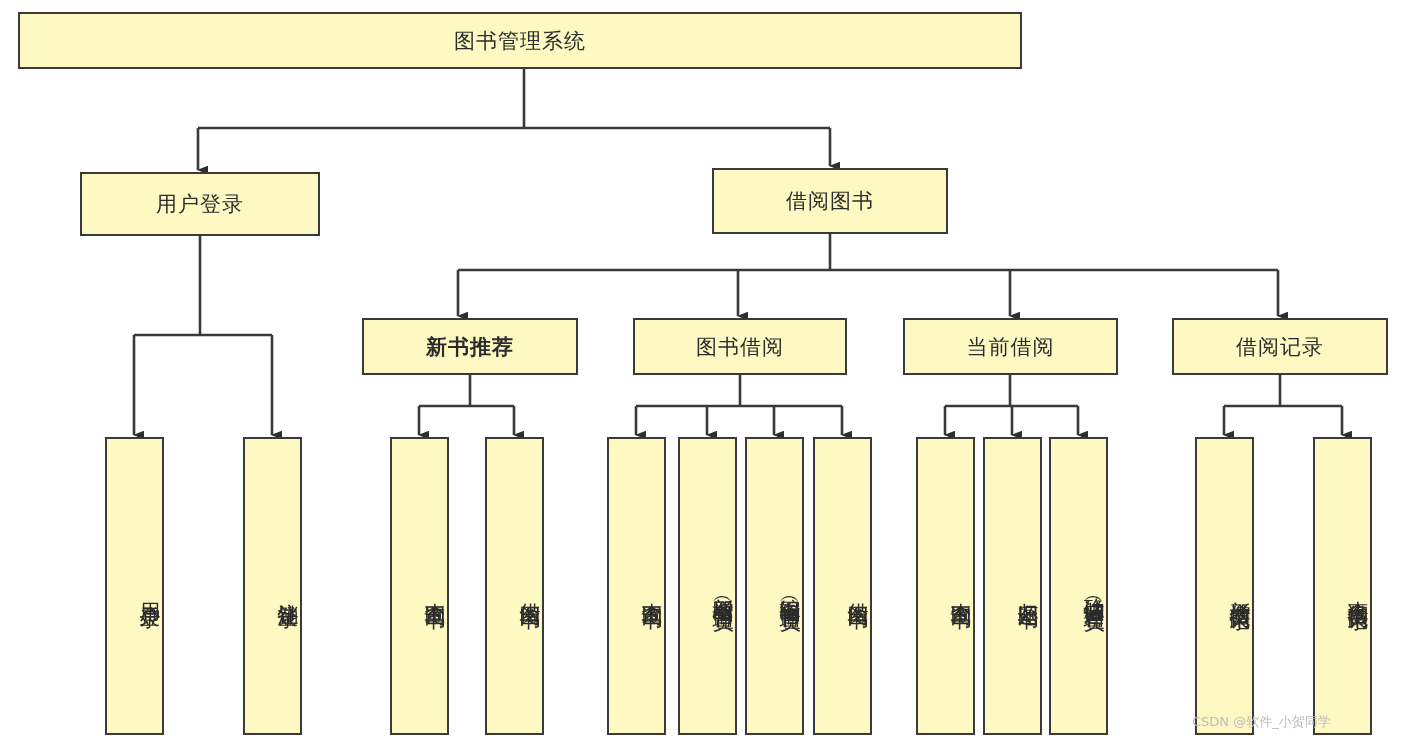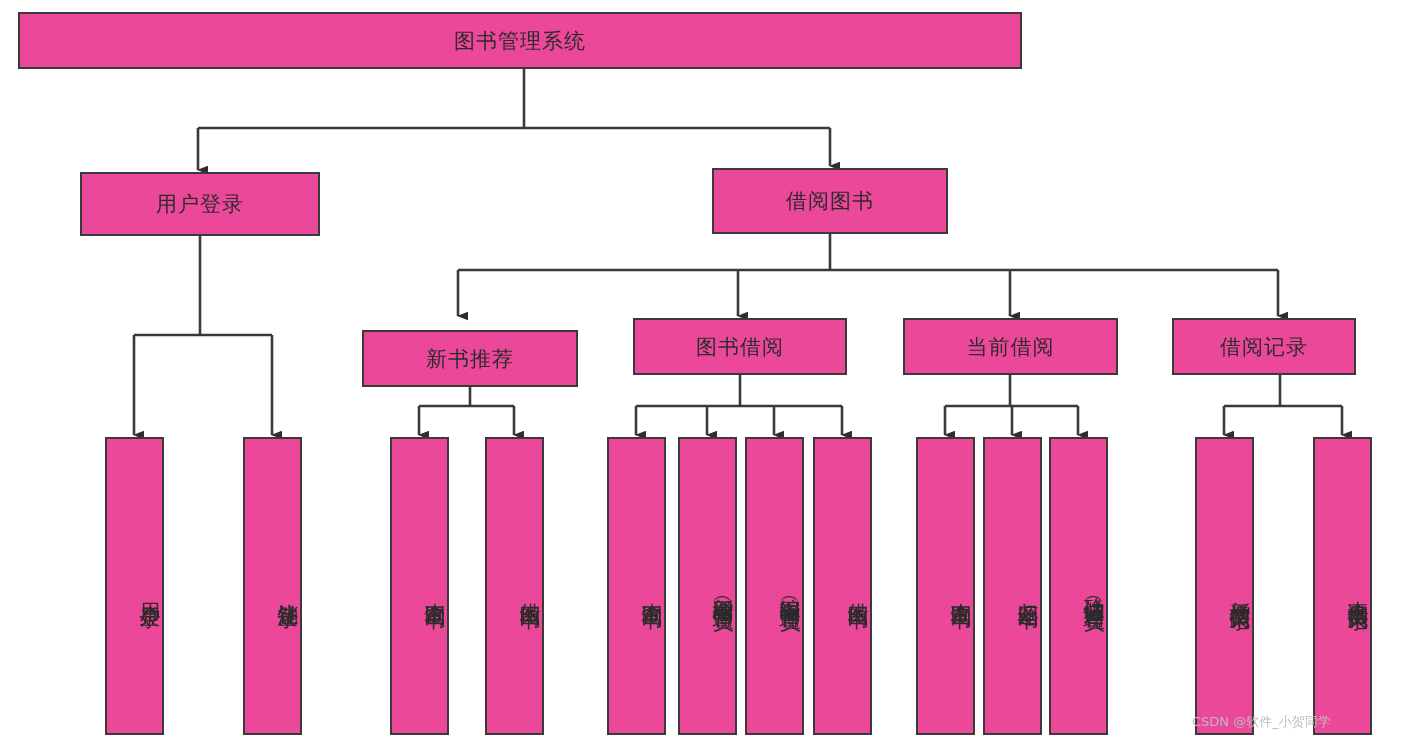--- a/index.html
+++ b/index.html
@@ -12,21 +12,21 @@
     width: 1405px;
     height: 747px;
     background: #ffffff;
     font-family: "DejaVu Sans", "Liberation Sans", sans-serif;
     overflow: hidden;
   }
   .node {
     position: absolute;
     box-sizing: border-box;
     border: 2.5px solid #3a3a3a;
-    background: #ec4899;
+    background: #fef9c3;
     display: flex;
     align-items: center;
     justify-content: center;
     color: #2b2b2b;
   }
   .node.horiz {
     font-size: 21px;
     letter-spacing: 1px;
   }
   .node.vert {
@@ -126,30 +126,30 @@
     <span>图书管理系统</span>
   </div>
 
   <div class="node horiz" id="n-l1-0" style="left: 80px; top: 172px; width: 240px; height: 64px;">
     <span>用户登录</span>
   </div>
   <div class="node horiz" id="n-l1-1" style="left: 712px; top: 168px; width: 236px; height: 66px;">
     <span>借阅图书</span>
   </div>
 
-  <div class="node horiz" id="n-l2-0" style="left: 362px; top: 330px; width: 216px; height: 57px;">
+  <div class="node horiz" id="n-l2-0" style="left: 362px; top: 318px; width: 216px; height: 57px; font-weight: bold;">
     <span>新书推荐</span>
   </div>
   <div class="node horiz" id="n-l2-2" style="left: 903px; top: 318px; width: 215px; height: 57px;">
     <span>当前借阅</span>
   </div>
   <div class="node horiz" id="n-l2-1" style="left: 633px; top: 318px; width: 214px; height: 57px;">
     <span>图书借阅</span>
   </div>
-  <div class="node horiz" id="n-l2-3" style="left: 1172px; top: 318px; width: 184px; height: 57px;">
+  <div class="node horiz" id="n-l2-3" style="left: 1172px; top: 318px; width: 216px; height: 57px;">
     <span>借阅记录</span>
   </div>
 
   <div class="node vert" id="n-lf-0" style="left: 105px; top: 437px; width: 59px; height: 298px;">
     <span class="vtext">用户登录</span>
   </div>
   <div class="node vert" id="n-lf-1" style="left: 243px; top: 437px; width: 59px; height: 298px;">
     <span class="vtext">注销登录</span>
   </div>
   <div class="node vert" id="n-lf-2" style="left: 390px; top: 437px; width: 59px; height: 298px;">

